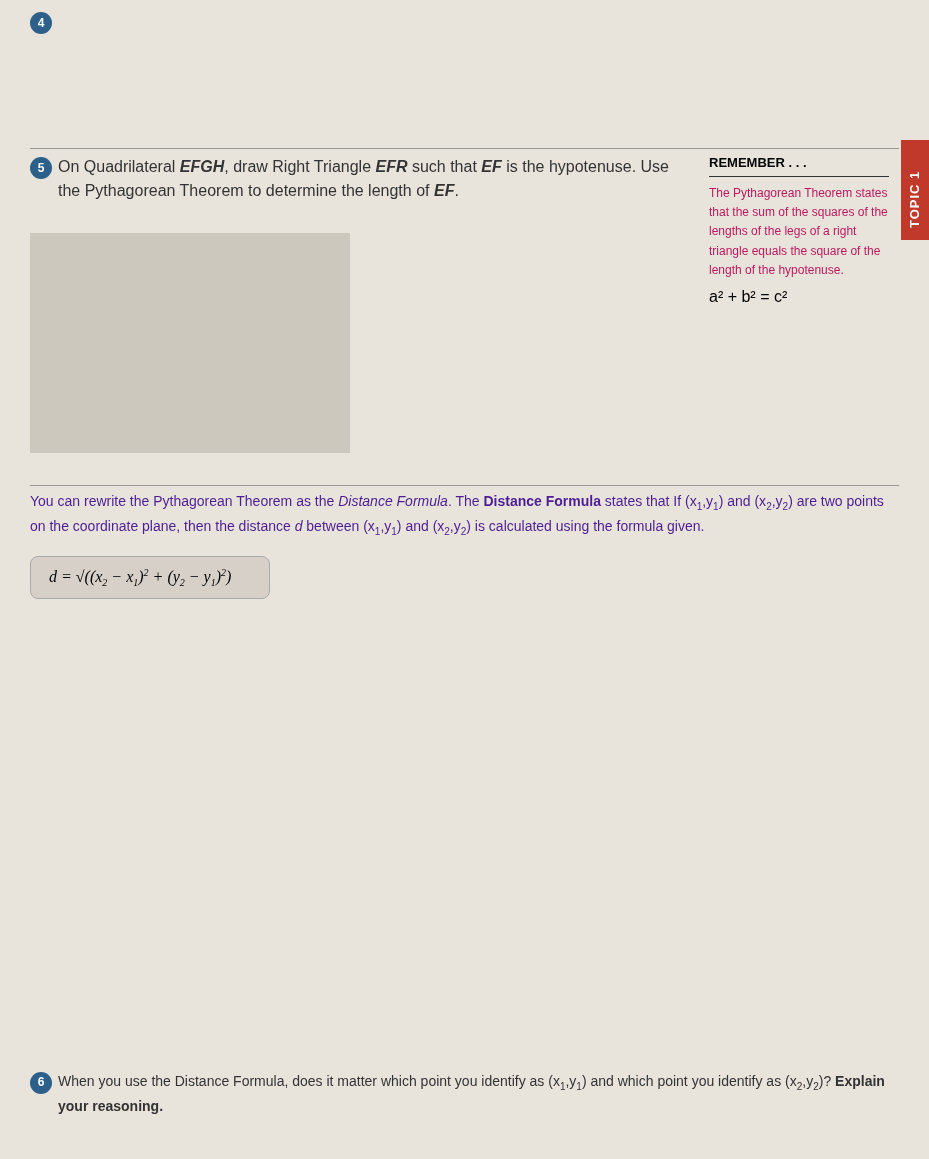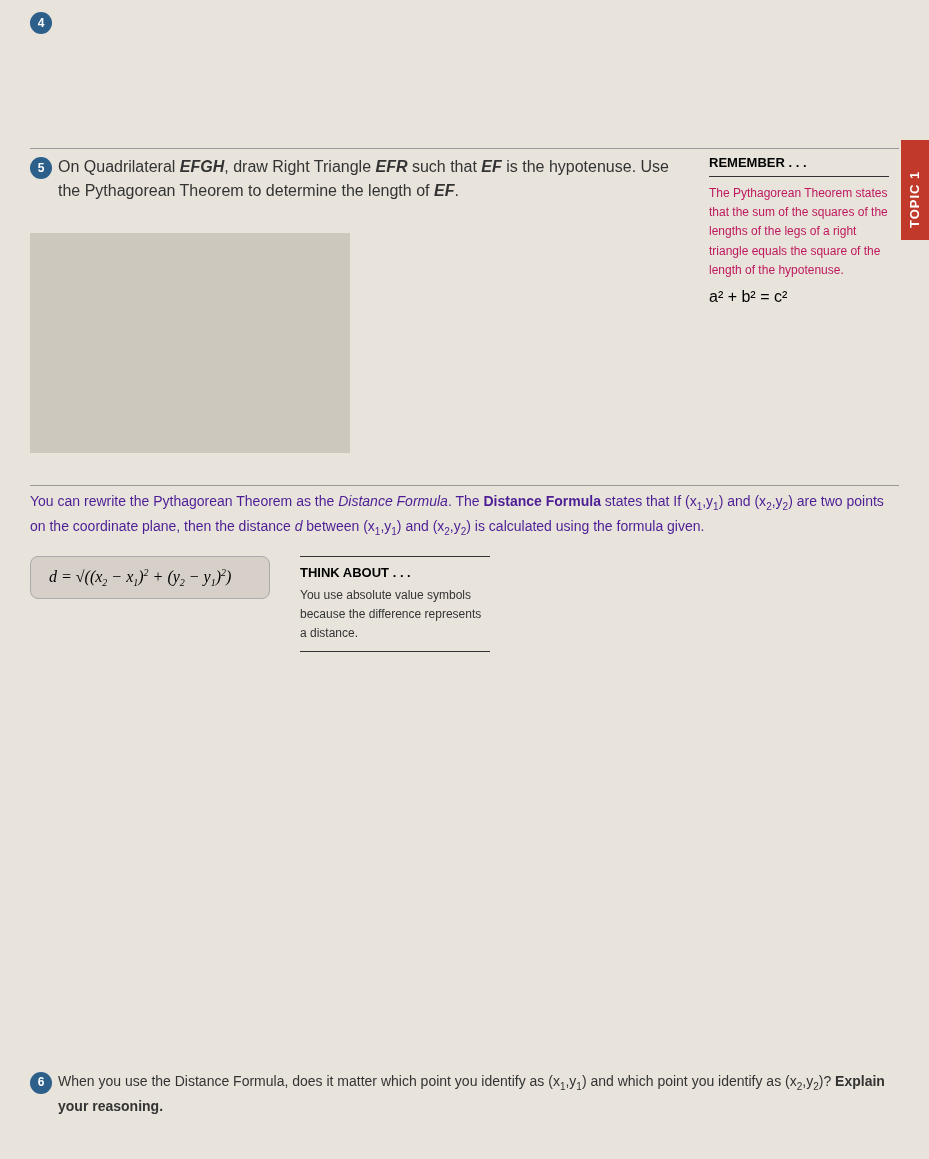--- a/index.html
+++ b/index.html
@@ -261,24 +261,20 @@
     </div>
 
     <div class="distance-formula-row">
 
       <div class="formula-box">
         <span style="font-family: 'Times New Roman', serif; font-style: italic;">
           d = √((x<sub>2</sub> − x<sub>1</sub>)<sup>2</sup> + (y<sub>2</sub> − y<sub>1</sub>)<sup>2</sup>)
         </span>
       </div>
 
-      <div class="think-about-box">
-        <div class="think-about-title">THINK ABOUT . . .</div>
-        <div class="think-about-text">You use absolute value symbols because the difference represents a distance.</div>
-      </div>
     </div>
 
   </div>
 
   <div class="section6">
     <div class="section6-question">
       <span class="circle-num">6</span>
       <span>
         When you use the Distance Formula, does it matter which point you identify as (x<sub>1</sub>,y<sub>1</sub>) and which point you identify as (x<sub>2</sub>,y<sub>2</sub>)? <span class="bold">Explain your reasoning.</span>
       </span>

